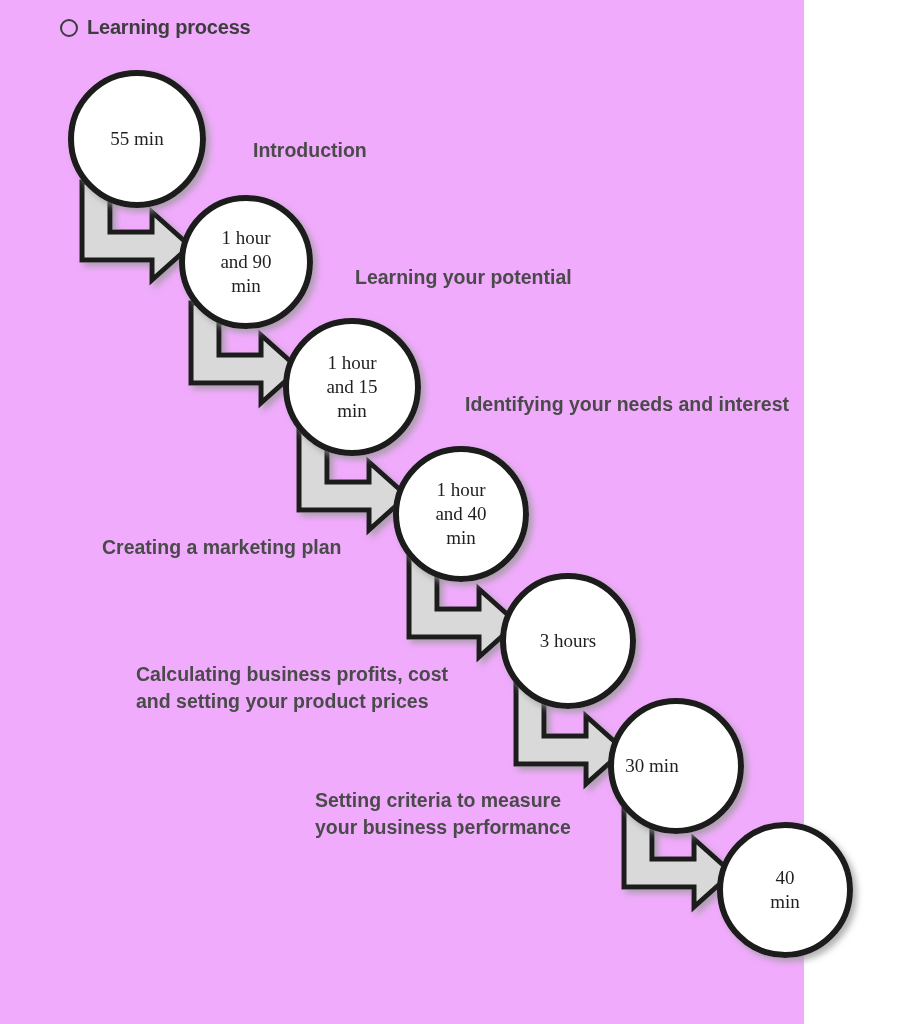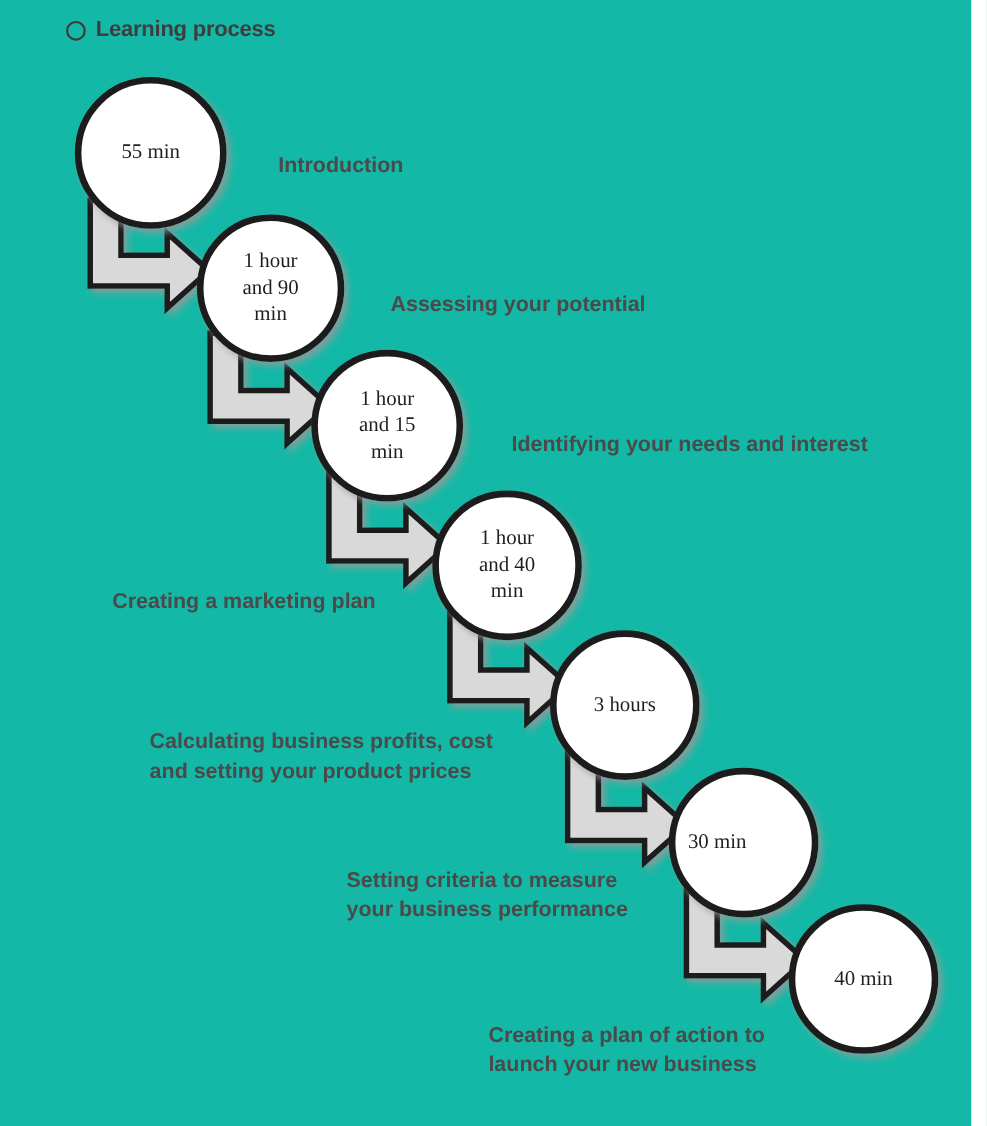--- a/index.html
+++ b/index.html
@@ -8,23 +8,23 @@
     background: #ffffff;
   }
   body {
     width: 897px;
     height: 1024px;
     font-family: "Liberation Sans", sans-serif;
     overflow: hidden;
   }
   #stage {
     position: relative;
-    width: 883px;
+    width: 804px;
     height: 1024px;
-    background: #14b8a6;
+    background: #f0abfc;
   }
 
   
   .header {
     position: absolute;
     left: 60px;
     top: 16px;
     display: flex;
     align-items: center;
     gap: 9px;
@@ -128,23 +128,21 @@
 and 15
 min</div>
   <div class="node-label" style="left:461px; top:514px;">1 hour
 and 40
 min</div>
   <div class="node-label" style="left:568px; top:641px;">3 hours</div>
   <div class="node-label" style="left:652px; top:766px;">30 min</div>
   <div class="node-label" style="left:785px; top:890px;">40 min</div>
 
   <div class="caption" style="left:253px; top:137px;">Introduction</div>
-  <div class="caption" style="left:355px; top:264px;">Assessing your potential</div>
+  <div class="caption" style="left:355px; top:264px;">Learning your potential</div>
   <div class="caption" style="left:102px; top:534px;">Creating a marketing plan</div>
   <div class="caption" style="left:465px; top:391px;">Identifying your needs and interest</div>
   <div class="caption" style="left:136px; top:661px;">Calculating business profits, cost
 and setting your product prices</div>
   <div class="caption" style="left:315px; top:787px;">Setting criteria to measure
 your business performance</div>
-  <div class="caption" style="left:444px; top:928px;">Creating a plan of action to
-launch your new business</div>
 
 </div>
 
 </body></html>

